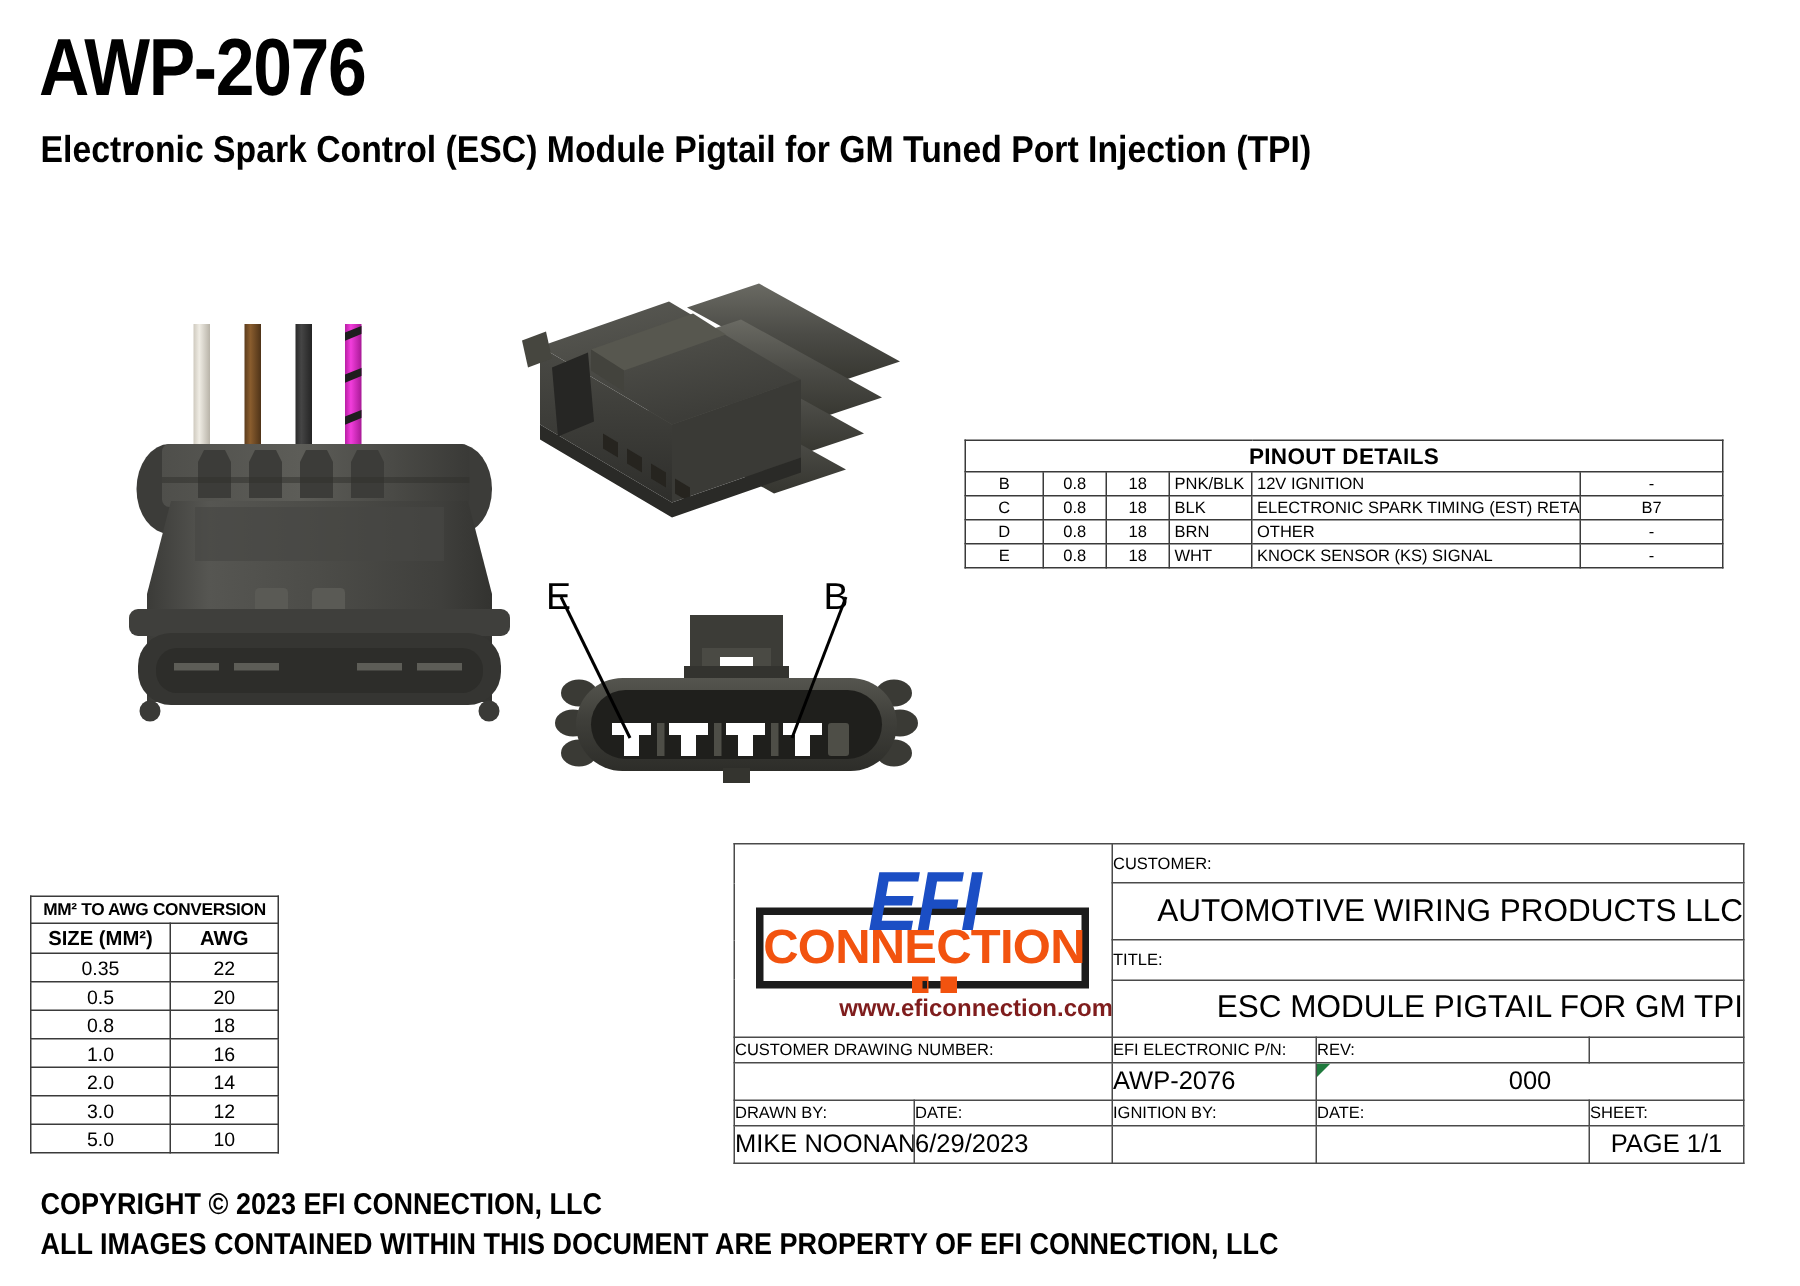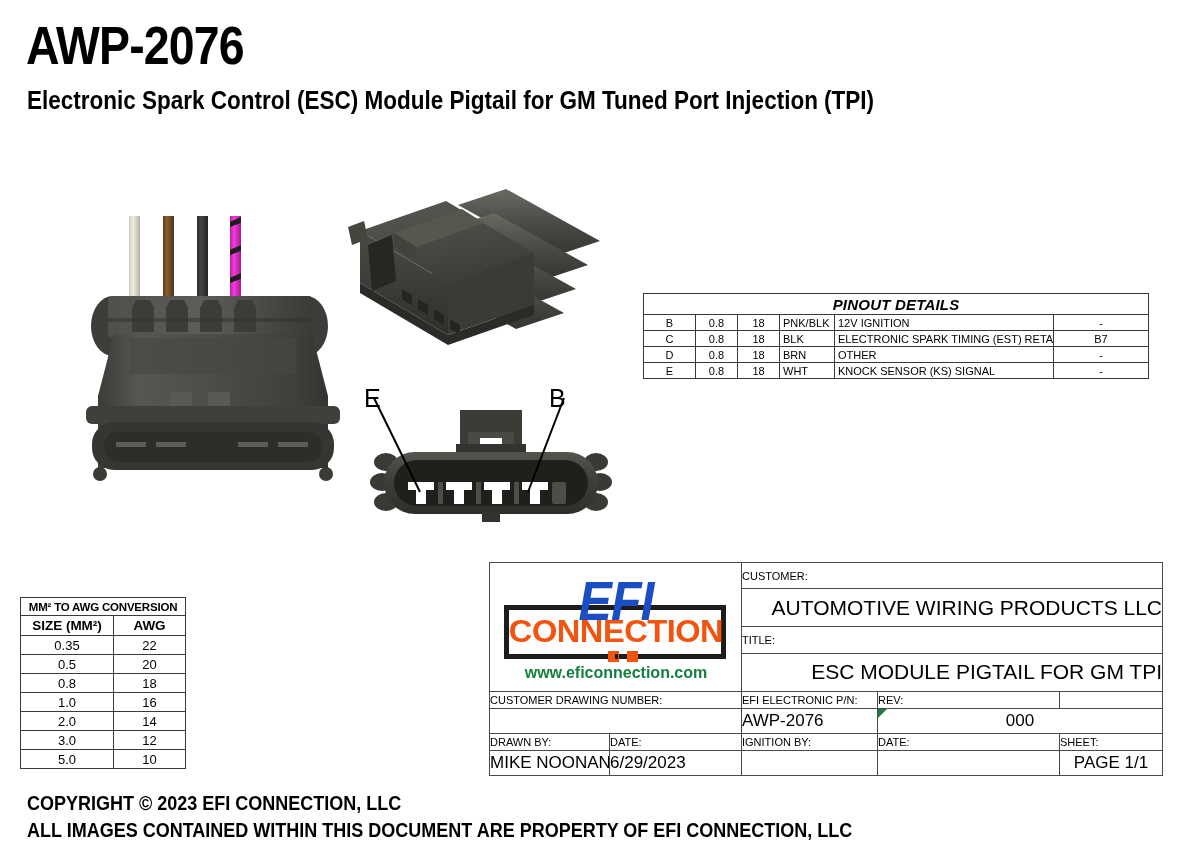--- a/index.html
+++ b/index.html
@@ -66,21 +66,20 @@
     width: 505px;
     font-size: 11px;
   }
   #pinout-table td, #pinout-table th { height: 15px; }
   #pinout-table .title-cell {
     font-size: 15px;
     font-weight: bold;
     text-align: center;
     height: 20px;
     letter-spacing: 0.2px;
-    font-style: italic;
   }
   #pinout-table .hdr {
     font-weight: bold;
     font-size: 11px;
     text-align: center;
     line-height: 1.15;
     height: 30px;
     white-space: normal;
   }
   #pinout-table .hdr.left { text-align: left; padding-left: 3px; }
@@ -200,24 +199,24 @@
     position: absolute;
     right: 1px; top: 3px;
     width: 3px; height: 5px;
     background: #1c1c1c;
   }
   #logo-conn-icon-right { left: 137px; }
   #logo-url {
     position: absolute;
     left: 0; top: 101px;
     width: 252px;
-    text-align: center;
+    text-align: right;
     font-size: 16px;
     font-weight: bold;
-    color: #15803d;
+    color: #7f1d1d;
   }
 
   
   #footer {
     position: absolute;
     left: 27px;
     top: 790px;
     font-size: 20px;
     font-weight: bold;
     line-height: 1.35;

